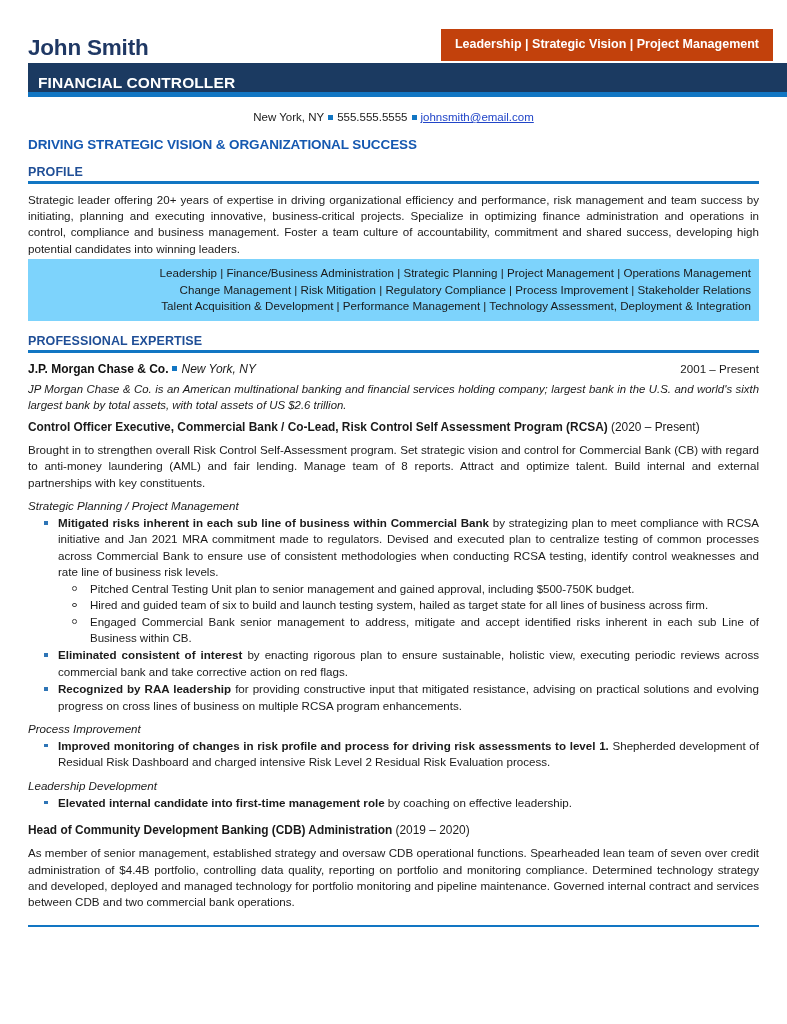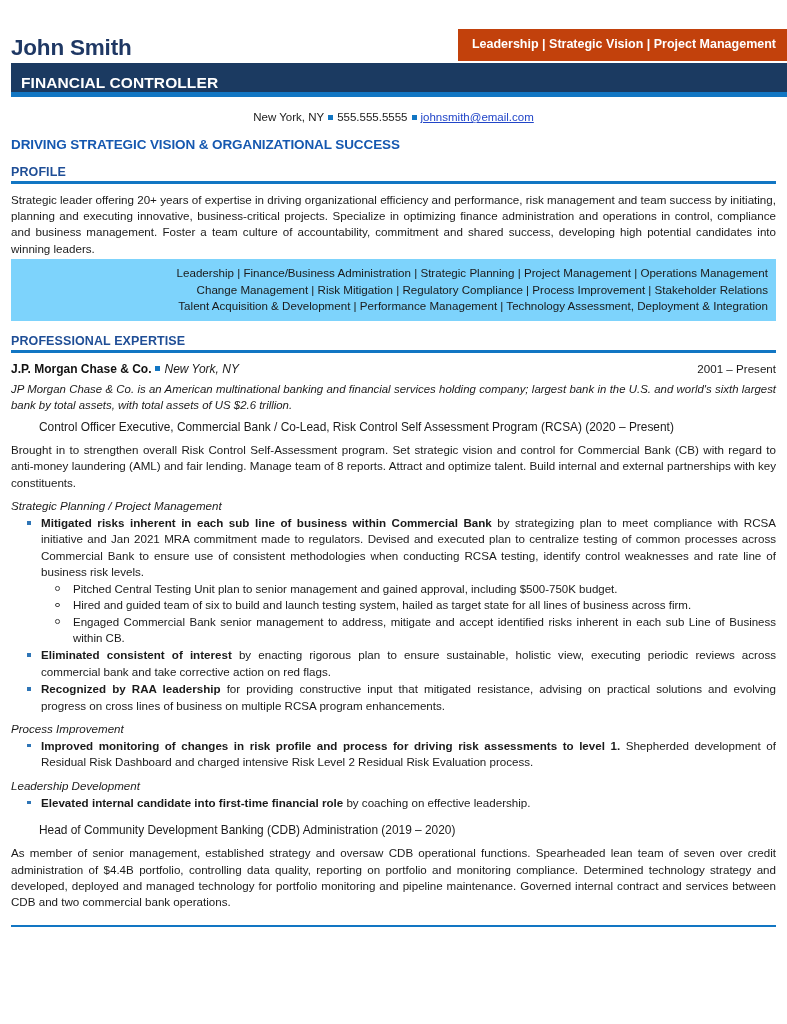--- a/index.html
+++ b/index.html
@@ -12,21 +12,21 @@
     height: 1024px;
     font-family: "Liberation Sans", sans-serif;
     color: #1a1a1a;
     overflow: hidden;
   }
   .page {
     position: relative;
     width: 787px;
     height: 796px;
     box-sizing: border-box;
-    padding: 0 11px;
+    padding: 0 28px;
     background: #ffffff;
   }
 
   
   .header-block {
     position: relative;
     padding-top: 33px;
   }
   .name-row {
     position: relative;
@@ -174,22 +174,21 @@
     font-style: italic;
     line-height: 16px;
     margin-top: 5px;
     text-align: justify;
   }
   .role-row {
     margin-top: 7px;
     font-size: 11.9px;
   }
   .role-title {
-    font-weight: normal;
-    margin-left: 28px;
+    font-weight: bold;
   }
   .role-dates {
     font-weight: normal;
   }
   .cat-label {
     font-size: 11.6px;
     font-style: italic;
     margin-top: 8px;
   }
 
@@ -325,21 +324,21 @@
       <span class="sq"></span>
       <span class="b">Improved monitoring of changes in risk profile and process for driving risk assessments to level 1.</span><span> Shepherded development of Residual Risk Dashboard and charged intensive Risk Level 2 Residual Risk Evaluation process.</span>
     </li>
   </ul>
 
   <div class="cat-label">Leadership Development</div>
 
   <ul class="bullets">
     <li>
       <span class="sq"></span>
-      <span class="b">Elevated internal candidate into first-time financial role</span><span> by coaching on effective leadership.</span>
+      <span class="b">Elevated internal candidate into first-time management role</span><span> by coaching on effective leadership.</span>
     </li>
   </ul>
 
   <div class="role-row" style="margin-top:12px;">
     <span class="role-title">Head of Community Development Banking (CDB) Administration</span>
     <span class="role-dates">(2019 – 2020)</span>
   </div>
 
   <div class="para">As member of senior management, established strategy and oversaw CDB operational functions. Spearheaded lean team of seven over credit administration of $4.4B portfolio, controlling data quality, reporting on portfolio and monitoring compliance. Determined technology strategy and developed, deployed and managed technology for portfolio monitoring and pipeline maintenance. Governed internal contract and services between CDB and two commercial bank operations.</div>
 

